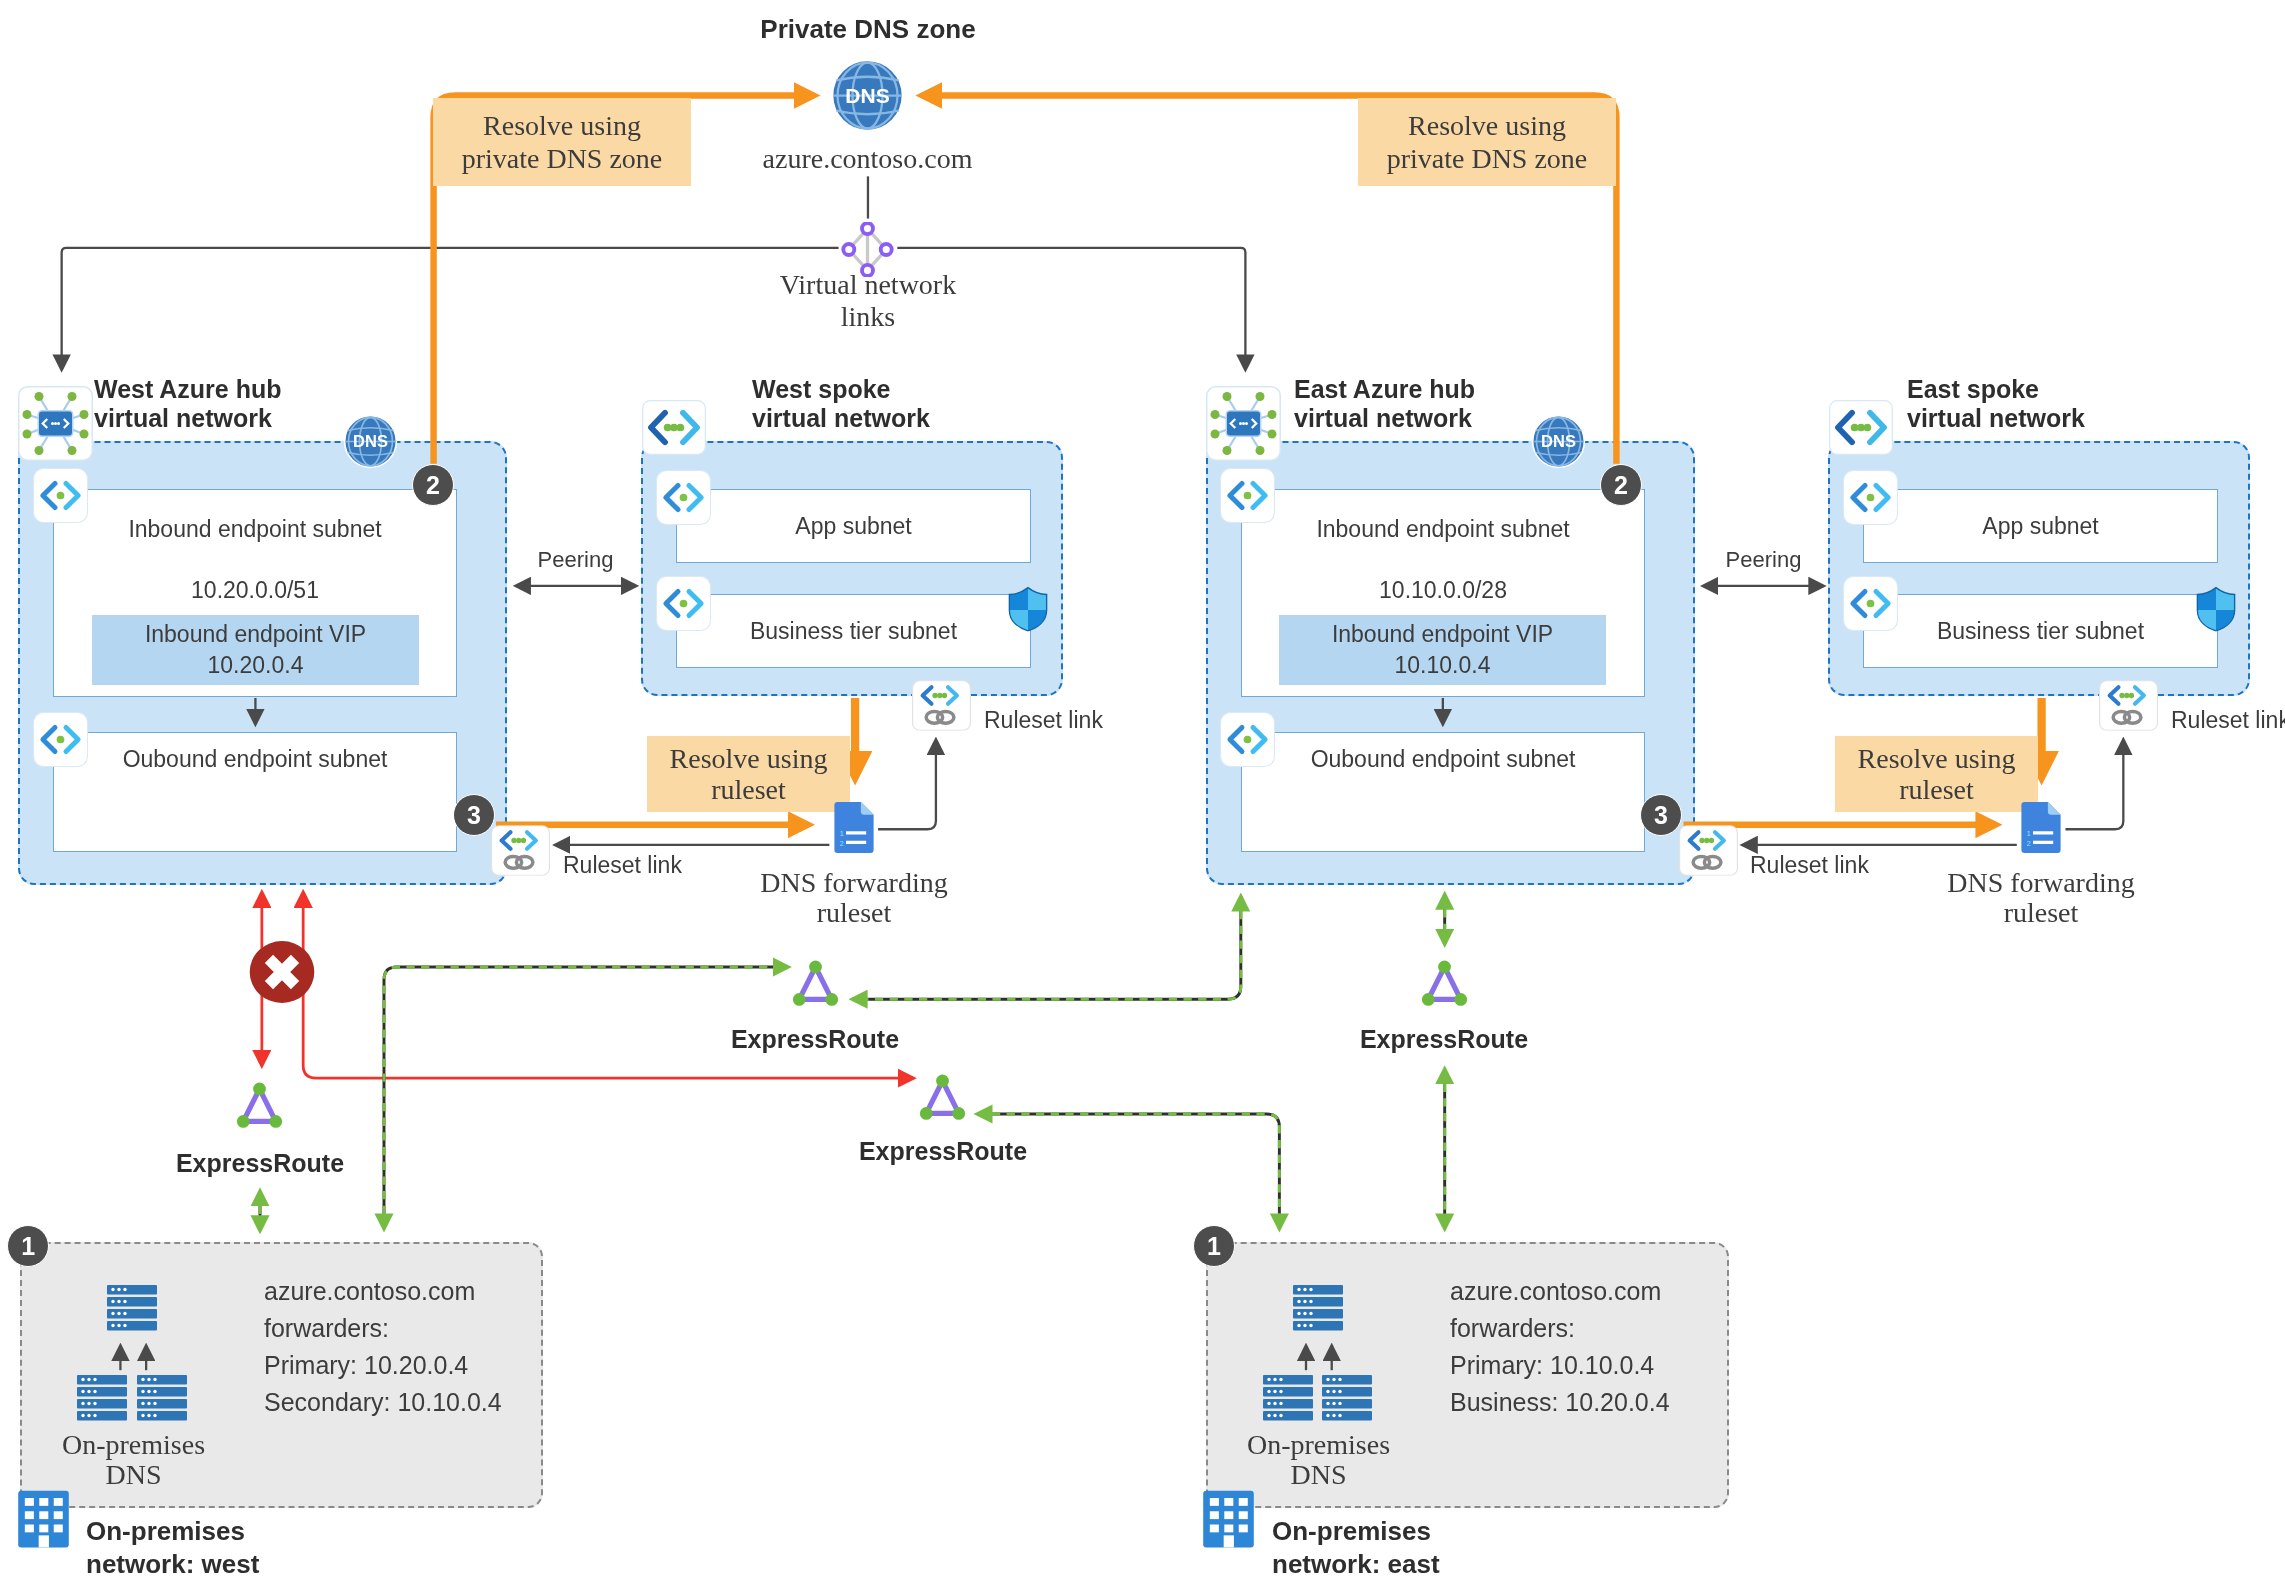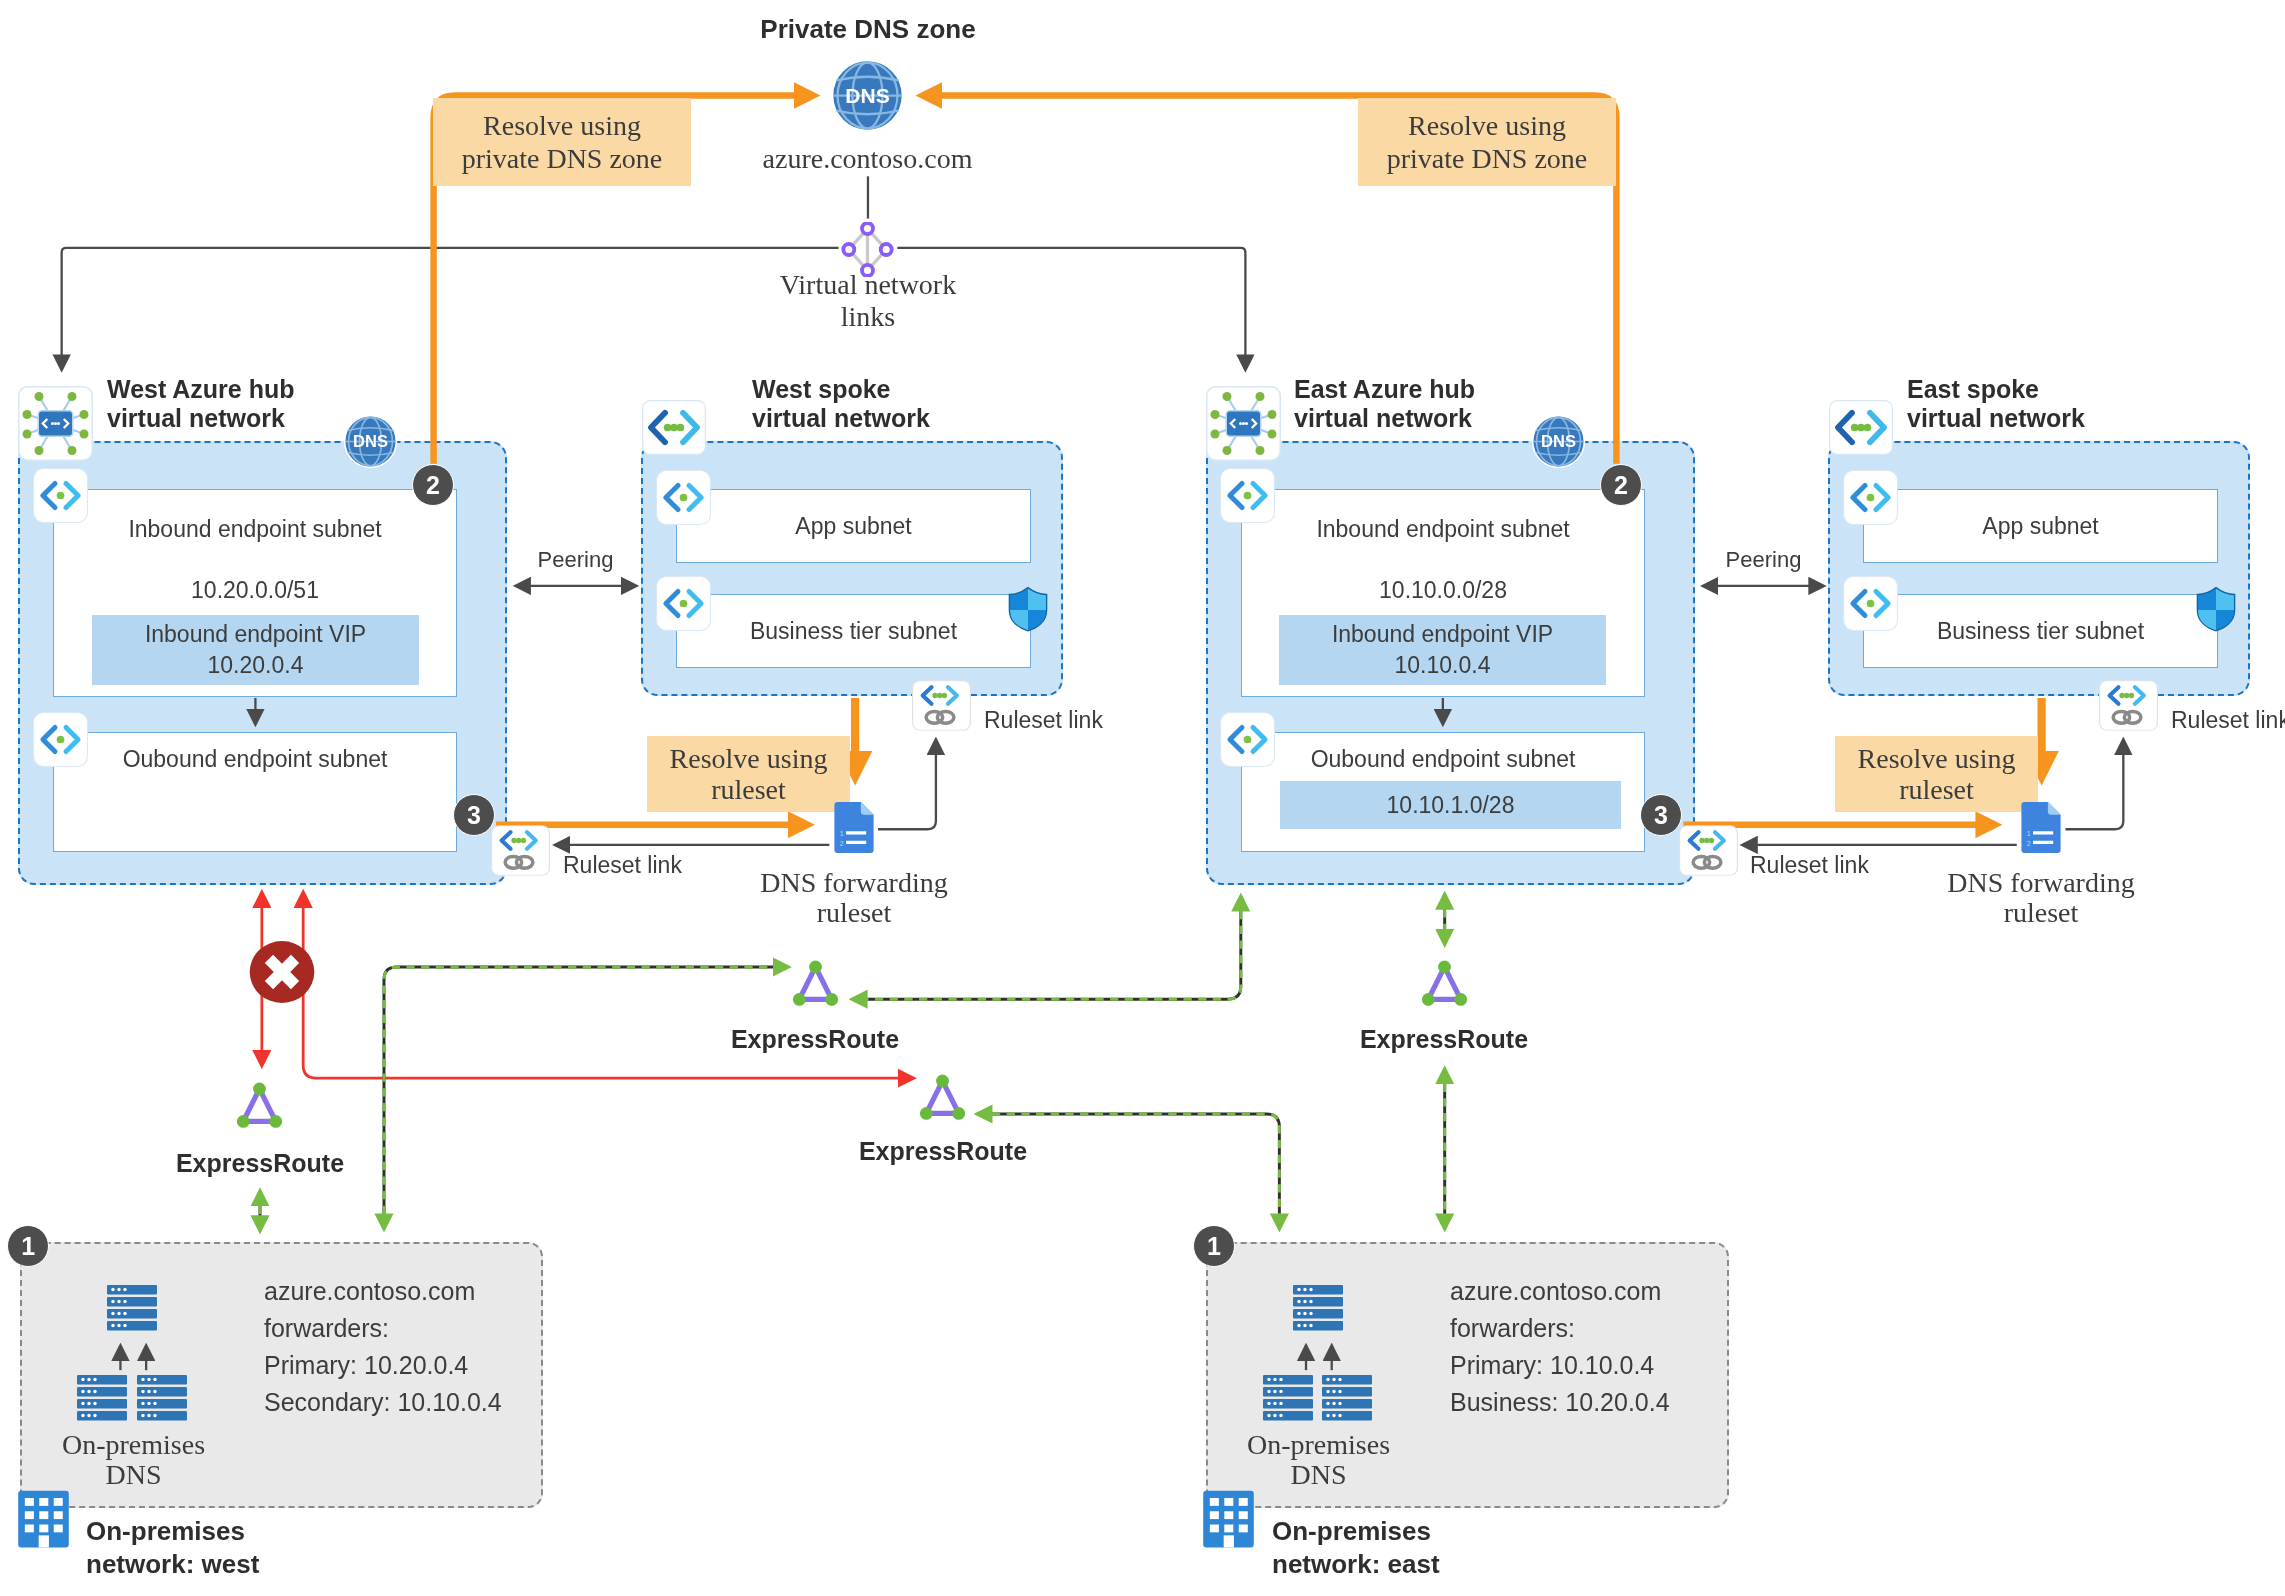--- a/index.html
+++ b/index.html
@@ -193,21 +193,20 @@
 <div class="abs hubbox z1" style="left:1206px;top:441px;width:489px;height:444px;"></div>
 <div class="abs whitebox z1" style="left:1241px;top:489px;width:404px;height:208px;"></div>
 <div class="abs ctr t25 z1" style="left:1241px;top:516px;width:404px;height:27.5px;">Inbound endpoint subnet</div>
 <div class="abs ctr t25 z1" style="left:1241px;top:577px;width:404px;height:27.5px;">10.10.0.0/28</div>
 <div class="abs bluebox col t25 z1" style="left:1279px;top:615px;width:327px;height:70px;line-height:31px;">
   <span>Inbound endpoint VIP</span>
   <span>10.10.0.4</span>
 </div>
 <div class="abs whitebox z1" style="left:1241px;top:732px;width:404px;height:120px;"></div>
 <div class="abs ctr t25 z1" style="left:1241px;top:746px;width:404px;height:27.5px;">Oubound endpoint subnet</div>
-<div class="abs bluebox ctr t25 z1" style="left:1280px;top:781px;width:341px;height:48px;">10.10.1.0/28</div>
 
 <div class="abs hubbox z1" style="left:641px;top:441px;width:422px;height:255px;"></div>
 <div class="abs whitebox ctr t25 z1" style="left:676px;top:489px;width:355px;height:74px;">App subnet</div>
 <div class="abs whitebox ctr t25 z1" style="left:676px;top:594px;width:355px;height:74px;">Business tier subnet</div>
 
 <div class="abs hubbox z1" style="left:1828px;top:441px;width:422px;height:255px;"></div>
 <div class="abs whitebox ctr t25 z1" style="left:1863px;top:489px;width:355px;height:74px;">App subnet</div>
 <div class="abs whitebox ctr t25 z1" style="left:1863px;top:594px;width:355px;height:74px;">Business tier subnet</div>
 
 <div class="abs onprembox z1" style="left:20px;top:1242px;width:523px;height:266px;"></div>
@@ -309,21 +308,21 @@
 <div class="abs olabel col t26 z3" style="left:1835px;top:736px;width:203px;height:76px;line-height:31px;">
   <span>Resolve using</span>
   <span>ruleset</span>
 </div>
 
 <div class="abs icon z3" style="left:18.4px;top:386px;width:75px;height:75px;">
   <svg viewBox="0 0 100 100">
         <use href="#sym-hubvnet"></use>
       </svg>
 </div>
-<div class="abs left t27 bold z3" style="left:107px;top:373px;width:275px;height:61px;line-height:29px;">
+<div class="abs left t27 bold z3" style="left:94px;top:373px;width:275px;height:61px;line-height:29px;">
   <span>West Azure hub</span>
   <span>virtual network</span>
 </div>
 <div class="abs icon z3" style="left:343px;top:414px;width:55px;height:55px;">
   <svg viewBox="0 0 100 100">
         <use href="#sym-globe"></use>
         <text x="50" y="60" text-anchor="middle" font-size="30" font-weight="bold" fill="#fff">DNS</text>
       </svg>
 </div>
 <div class="abs badge z3" style="left:412px;top:464px;width:40px;height:40px;">2</div>

